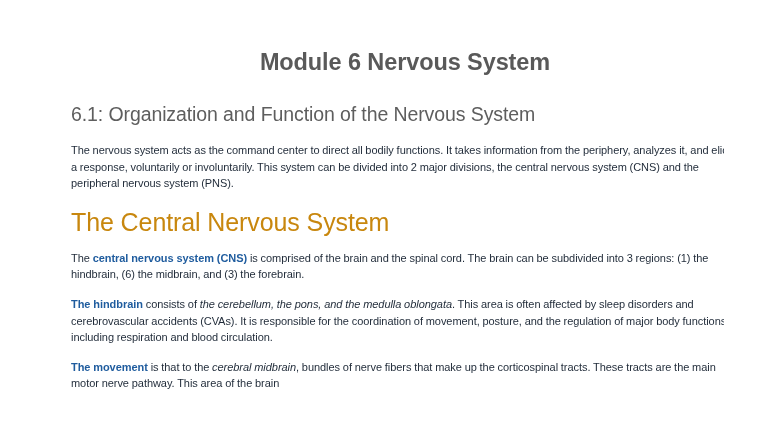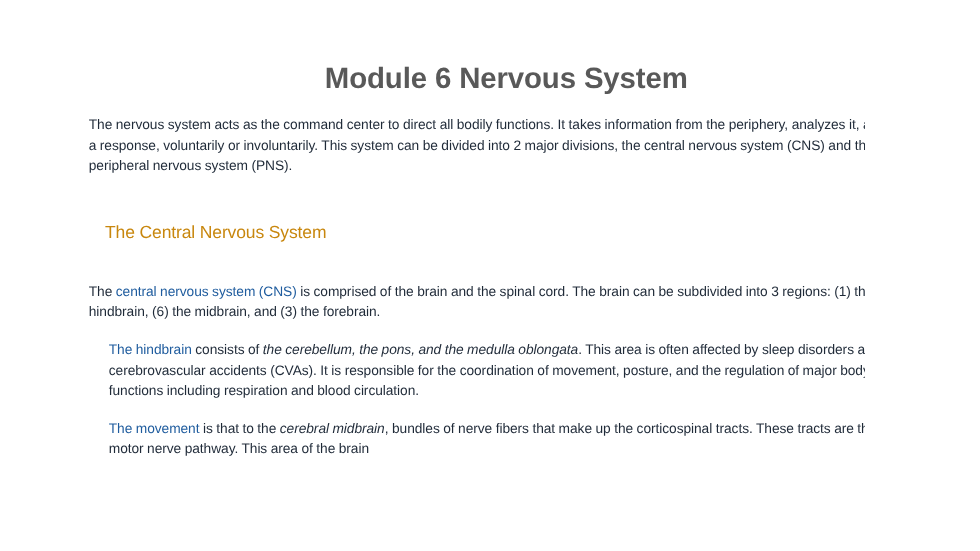--- a/index.html
+++ b/index.html
@@ -14,20 +14,21 @@
     font-family: "Liberation Sans", sans-serif;
     -webkit-font-smoothing: antialiased;
   }
 
   .page {
     position: relative;
     width: 692px;
     height: 441px;
     background: #ffffff;
     overflow: hidden;
+    padding-left: 32px;
   }
 
   .content {
     position: absolute;
     left: 71px;
     top: 0;
     width: 668px;
   }
 
   .doc-title {
@@ -45,68 +46,68 @@
     font-size: 19.5px;
     font-weight: normal;
     color: #5e5e5e;
     margin: 0;
     padding-top: 24px;
     line-height: 26px;
     letter-spacing: -0.1px;
   }
 
   .h-sub {
-    font-size: 14px;
+    font-size: 25px;
     font-weight: normal;
     color: #c8870e;
-    margin: 13px;
+    margin: 0;
     padding-top: 18px;
     line-height: 25px;
     letter-spacing: -0.1px;
   }
 
   p.body {
     font-size: 11px;
     color: #1f2a38;
     line-height: 16.6px;
     margin: 0;
     padding-top: 15px;
     text-align: left;
     letter-spacing: -0.05px;
     word-spacing: -0.2px;
   }
 
   p.body.tight {
     padding-top: 13px;
-    margin-left: 16px;
   }
 
   .term {
     color: #1f5c9e;
-    font-weight: normal;
+    font-weight: bold;
   }
 
   .ital {
     font-style: italic;
   }
 
   
   .clipped {
     max-height: 38px;
     overflow: hidden;
   }
 </style>
 </head>
 <body>
 
 <div class="page">
   <div class="content">
 
     <h1 class="doc-title">Module 6 Nervous System</h1>
 
+    <h2 class="h-section">6.1: Organization and Function of the Nervous System</h2>
 
     <p class="body">The nervous system acts as the command center to direct all bodily functions. It takes information from the periphery, analyzes it, and elicits a response, voluntarily or involuntarily. This system can be divided into 2 major divisions, the central nervous system (CNS) and the peripheral nervous system (PNS).</p>
 
     <h3 class="h-sub">The Central Nervous System</h3>
 
     <p class="body"><span>The </span><span class="term">central nervous system (CNS)</span><span> is comprised of the brain and the spinal cord. The brain can be subdivided into 3 regions: (1) the hindbrain, (6) the midbrain, and (3) the forebrain.</span></p>
 
     <p class="body tight"><span class="term">The hindbrain</span><span> consists of </span><span class="ital">the cerebellum, the pons, and the medulla oblongata</span><span>. This area is often affected by sleep disorders and cerebrovascular accidents (CVAs). It is responsible for the coordination of movement, posture, and the regulation of major body functions including respiration and blood circulation.</span></p>
 
     <p class="body tight clipped"><span class="term">The movement</span><span> is that to the </span><span class="ital">cerebral midbrain</span><span>, bundles of nerve fibers that make up the corticospinal tracts. These tracts are the main motor nerve pathway. This area of the brain</span></p>

